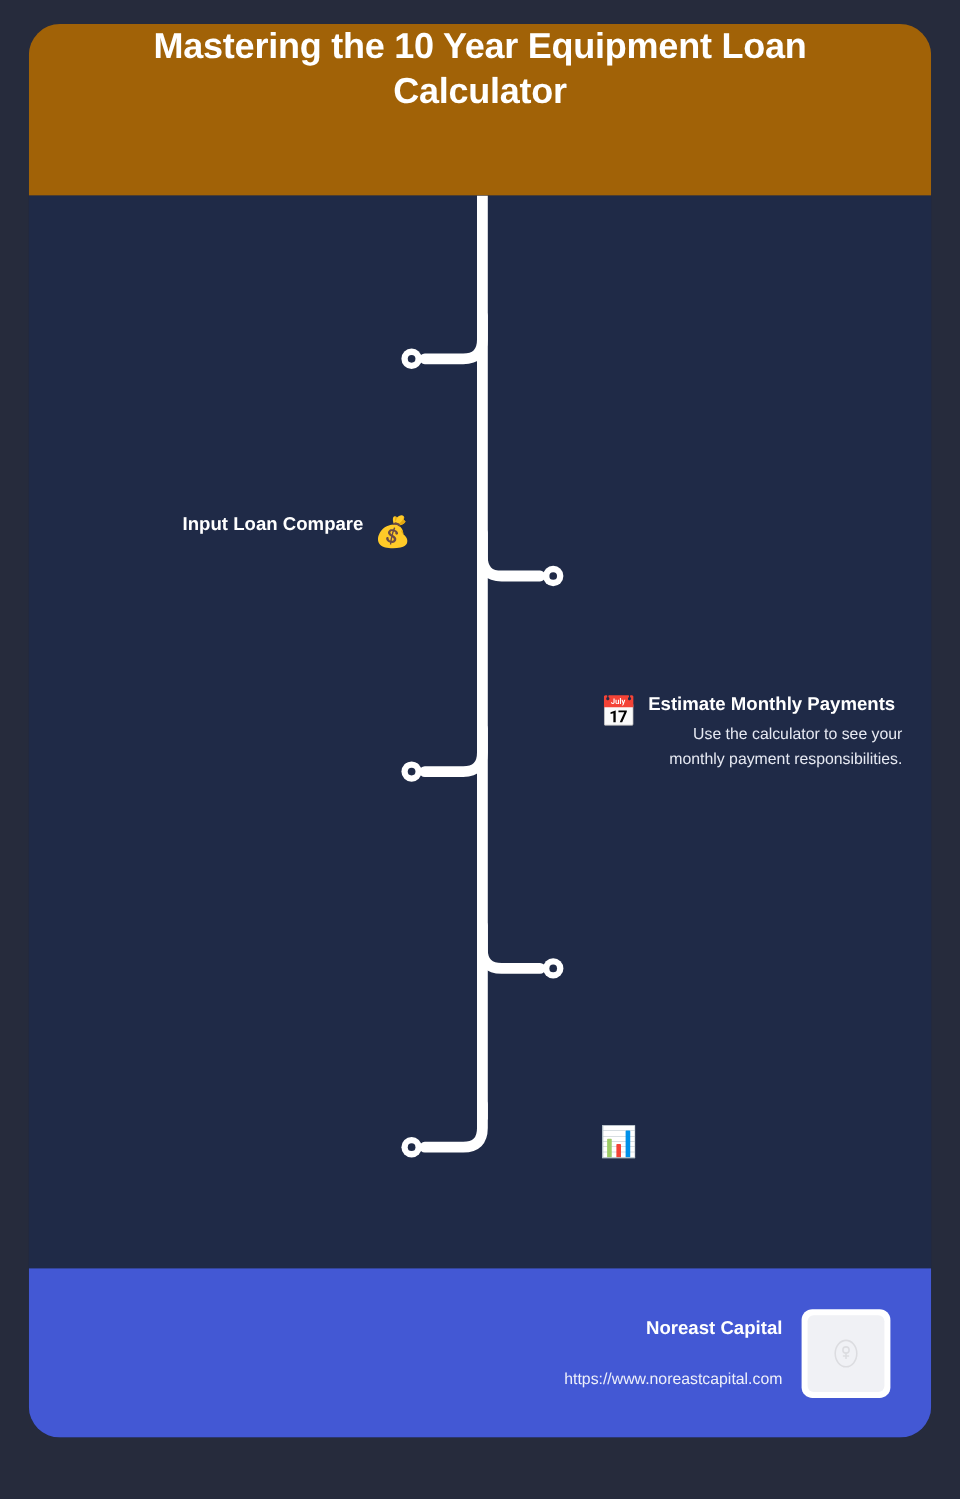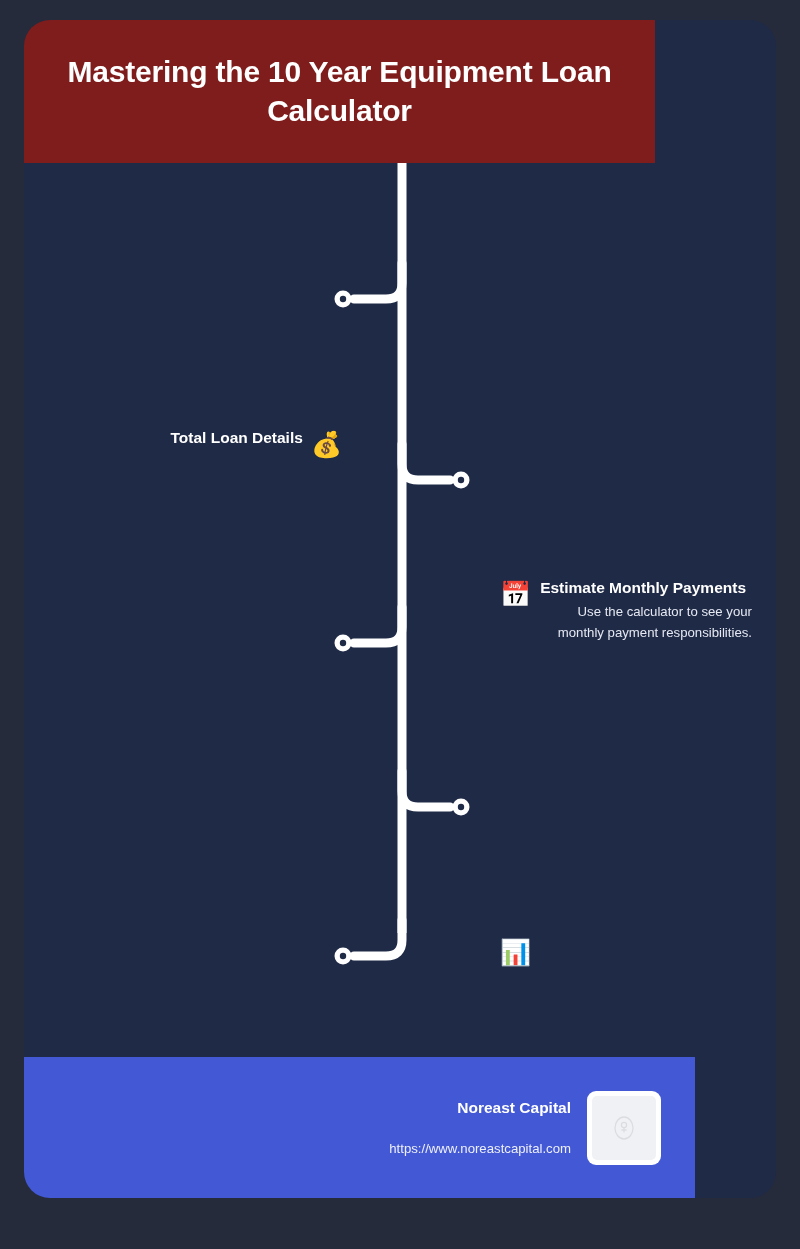--- a/index.html
+++ b/index.html
@@ -13,23 +13,23 @@
     position:absolute;
     left:24px; top:20px;
     width:752px; height:1178px;
     border-radius:26px;
     overflow:hidden;
     background:#1f2a47;
   }
   
   #header {
     position:absolute; left:0; top:0;
-    width:631px; height:143px;
-    background:#7f1d1d;
-    display:flex; align-items:center; justify-content:center;
+    width:752px; height:143px;
+    background:#a16207;
+    display:flex; justify-content:center;
     padding:0 34px;
   }
   #header-title {
     color:#ffffff;
     font-size:30px;
     font-weight:bold;
     line-height:1.28;
     text-align:center;
     letter-spacing:-0.2px;
   }
@@ -78,21 +78,21 @@
   #step-2 { left:476px; top:414px; width:252px; }
   #step-3 { left:57px;  top:610px; width:262px; }
   #step-4 { left:476px; top:772px; width:252px; }
   #step-5 { left:34px;  top:915px; width:285px; }
 
   #step-1 .step-text, #step-3 .step-text, #step-5 .step-text { width:100%; }
 
   
   #footer {
     position:absolute; left:0; top:1037px;
-    width:671px; height:141px;
+    width:752px; height:141px;
     background:#4358d4;
     display:flex; align-items:center; justify-content:flex-end;
     padding-right:34px;
     padding-left:44px;
   }
   #footer-text { display:flex; flex-direction:column; align-items:flex-end; }
   #footer-brand {
     color:#ffffff; font-size:15.5px; font-weight:bold; line-height:1.5;
   }
   #footer-url {
@@ -151,21 +151,21 @@
 
       <circle cx="437" cy="644" r="8.5" fill="#ffffff"></circle>
       <circle cx="437" cy="644" r="3.2" fill="#1f2a47"></circle>
 
       <circle cx="319" cy="793" r="8.5" fill="#ffffff"></circle>
       <circle cx="319" cy="793" r="3.2" fill="#1f2a47"></circle>
     </svg>
 
     <div class="step step-left" id="step-1">
       <div class="step-text">
-        <div class="step-title">Total Loan Details</div>
+        <div class="step-title">Input Loan Compare</div>
       </div>
       <div class="step-emoji">💰</div>
     </div>
 
     <div class="step step-right" id="step-2">
       <div class="step-emoji">📅</div>
       <div class="step-text">
         <div class="step-title">Estimate Monthly Payments</div>
         <div class="step-desc">Use the calculator to see your monthly payment responsibilities.</div>
       </div>

